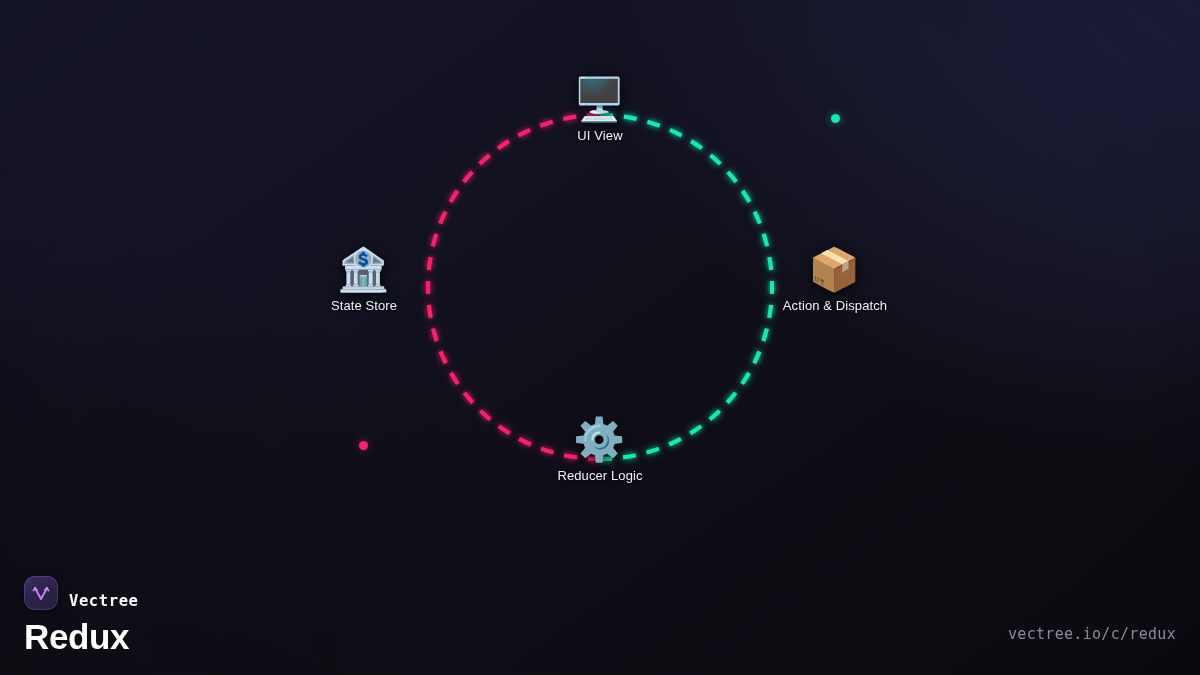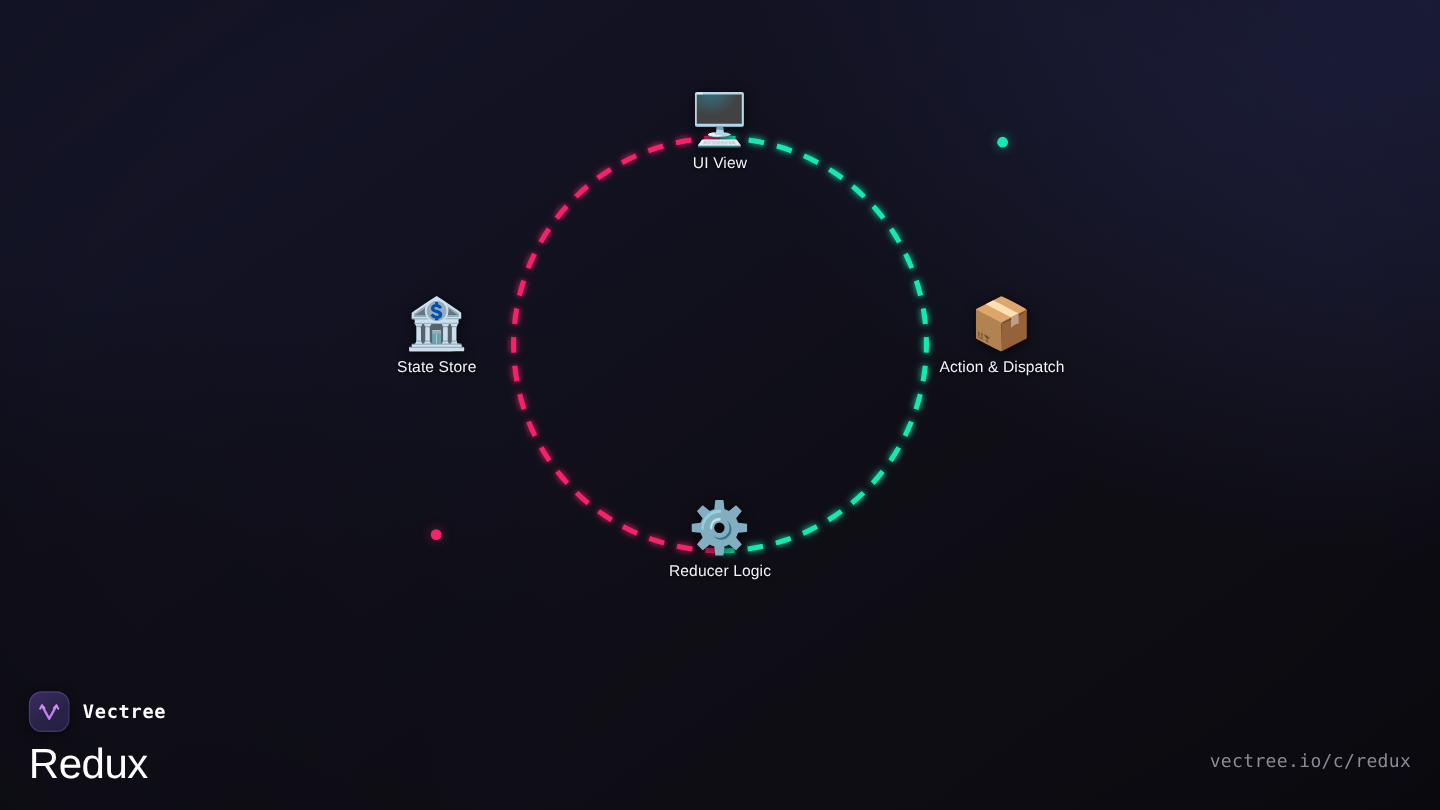--- a/index.html
+++ b/index.html
@@ -60,21 +60,21 @@
     height: 9px;
     border-radius: 50%;
   }
   #brand {
     position: absolute;
     left: 24px;
     bottom: 18px;
   }
   #brand-row {
     display: flex;
-    align-items: center;
+    align-items: flex-end;
     gap: 11px;
     margin-bottom: 7px;
   }
   #brand-logo {
     width: 34px;
     height: 34px;
     border-radius: 11px;
     background: linear-gradient(150deg, #3a2d62 0%, #2a2348 55%, #241f3f 100%);
     box-shadow: inset 0 0 0 1px rgba(160,120,235,0.25), 0 2px 7px rgba(0,0,0,0.55);
     display: flex;
@@ -83,21 +83,21 @@
   }
   #brand-name {
     font-family: "DejaVu Sans Mono", monospace;
     font-size: 15.5px;
     font-weight: bold;
     color: #ffffff;
     letter-spacing: 0.6px;
   }
   #page-title {
     font-size: 35px;
-    font-weight: normal;
+    font-weight: bold;
     color: #ffffff;
     letter-spacing: -0.4px;
     line-height: 40px;
   }
   #site-url {
     position: absolute;
     right: 24px;
     bottom: 32px;
     font-family: "DejaVu Sans Mono", monospace;
     font-size: 15px;

